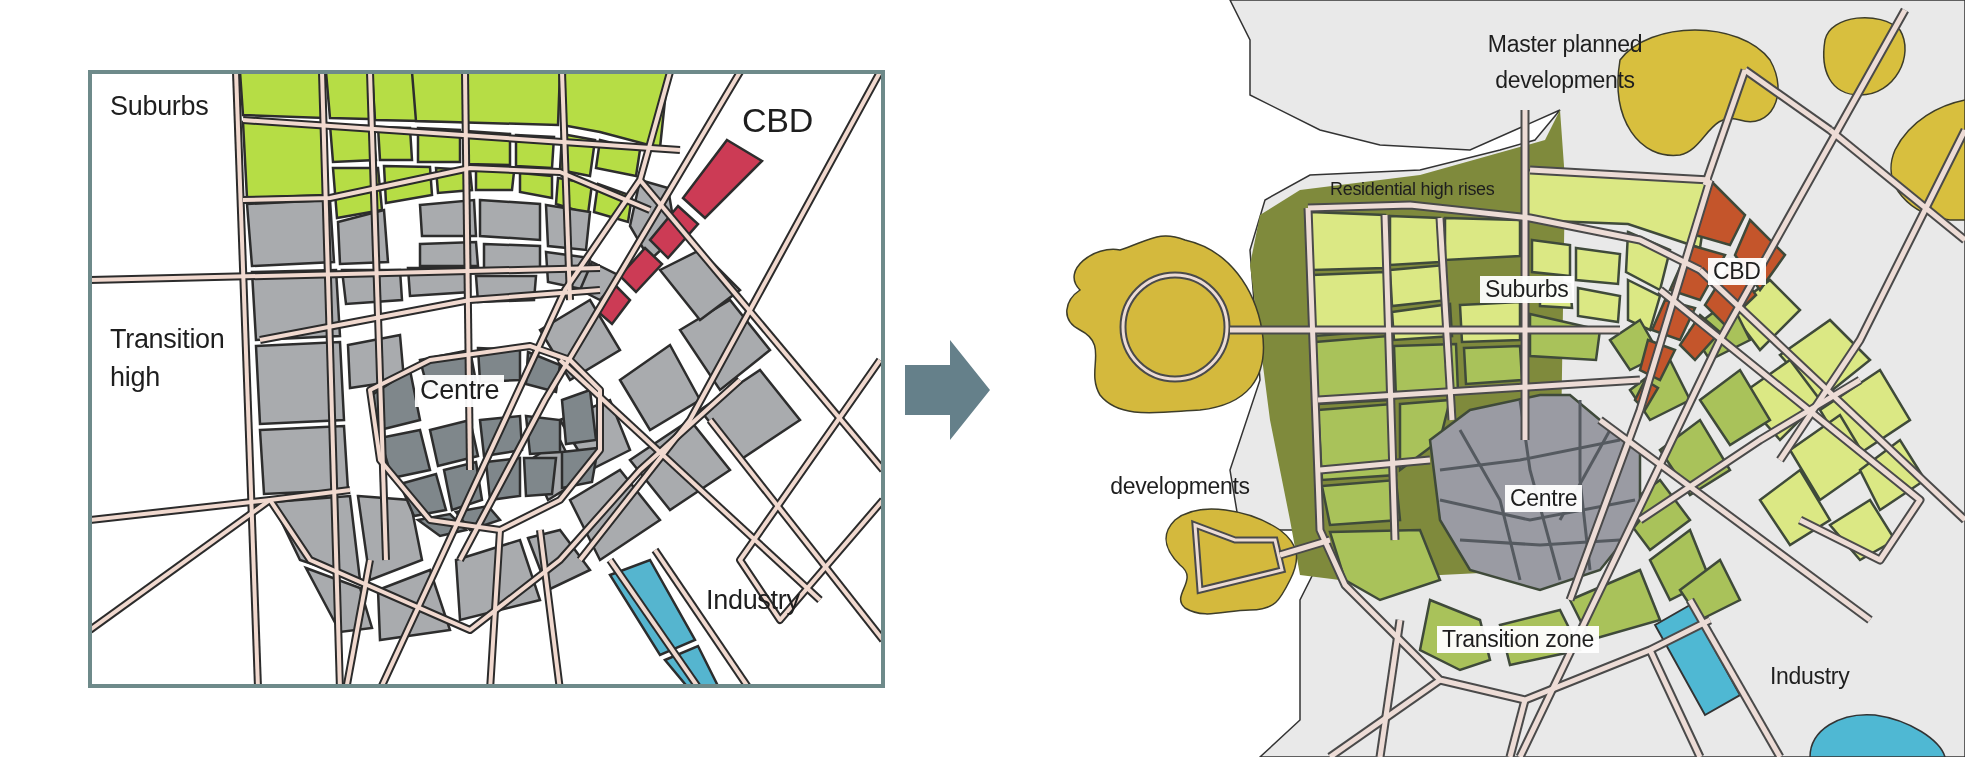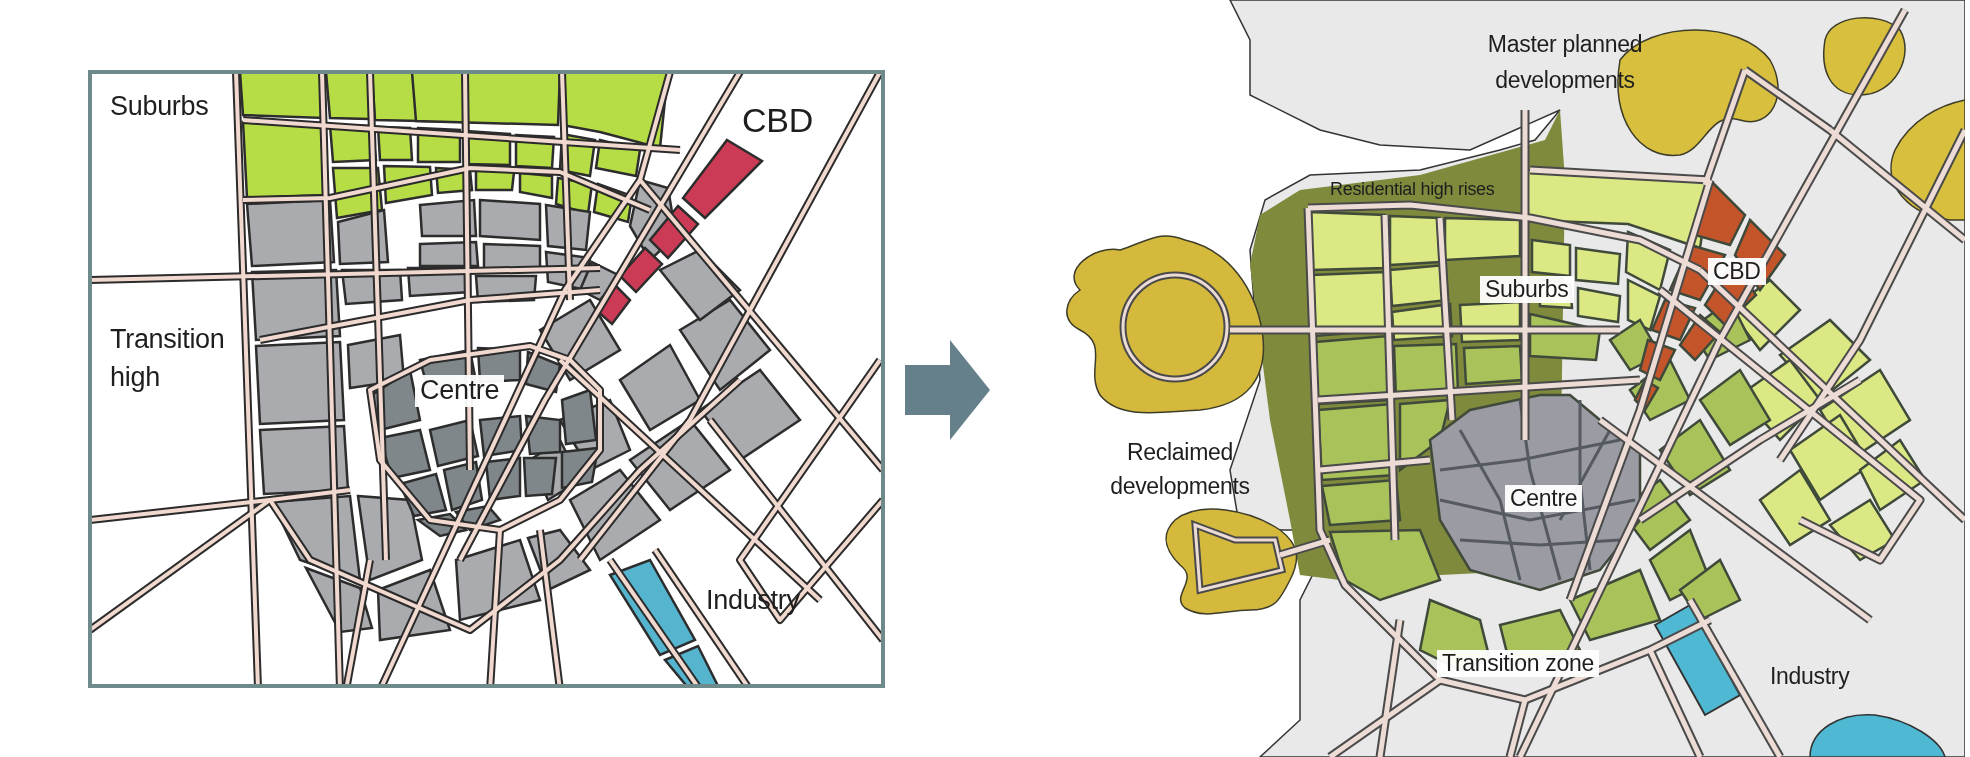--- a/index.html
+++ b/index.html
@@ -346,18 +346,17 @@
   <div class="lbl" style="left:110px; top:325px; font-size:27px;text-align:right;">Transition</div>
   <div class="lbl" style="left:110px; top:363px; font-size:27px;">high</div>
   <div class="lbl boxed" style="left:415px; top:375px; font-size:27px;">Centre</div>
   <div class="lbl" style="left:706px; top:586px; font-size:27px;">Industry</div>
 
   <div class="lbl center" style="left:1440px; top:32px; width:250px; font-size:23px;">Master planned</div>
   <div class="lbl center" style="left:1440px; top:68px; width:250px; font-size:23px;">developments</div>
   <div class="lbl" style="left:1330px; top:180px; font-size:18px;">Residential high rises</div>
   <div class="lbl boxed" style="left:1480px; top:276px; font-size:23px;">Suburbs</div>
   <div class="lbl boxed" style="left:1708px; top:258px; font-size:23px;">CBD</div>
-  <div class="lbl center" style="left:1060px; top:440px; width:240px; font-size:23px;">Reclaimed</div>
   <div class="lbl center" style="left:1060px; top:474px; width:240px; font-size:23px;">developments</div>
   <div class="lbl boxed" style="left:1505px; top:485px; font-size:23px;">Centre</div>
-  <div class="lbl boxed" style="left:1437px; top:650px; font-size:23px;">Transition zone</div>
+  <div class="lbl boxed" style="left:1437px; top:626px; font-size:23px;">Transition zone</div>
   <div class="lbl" style="left:1770px; top:664px; font-size:23px;">Industry</div>
 </div>
 
 </body></html>

